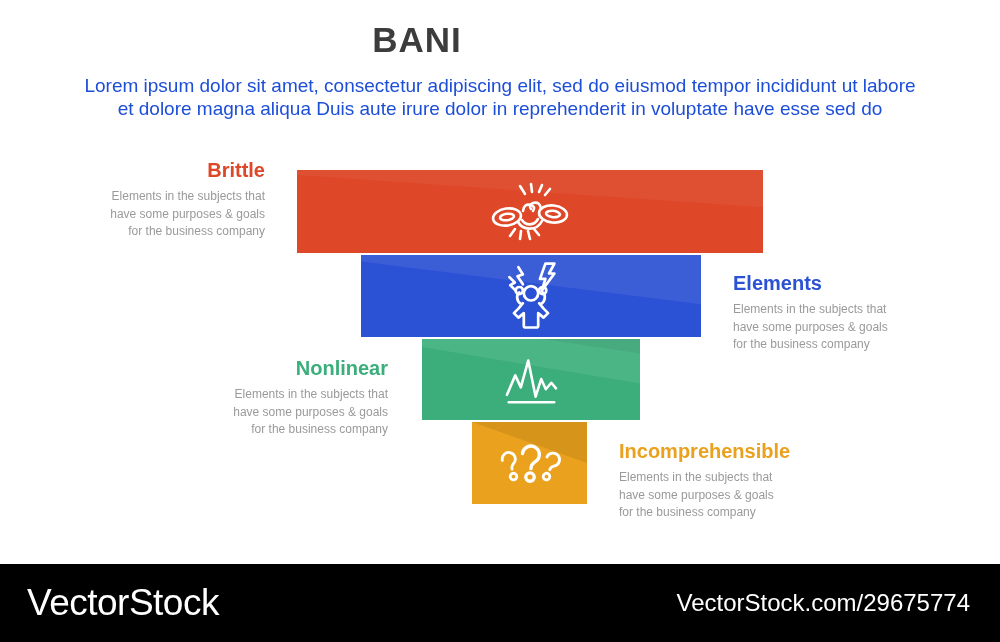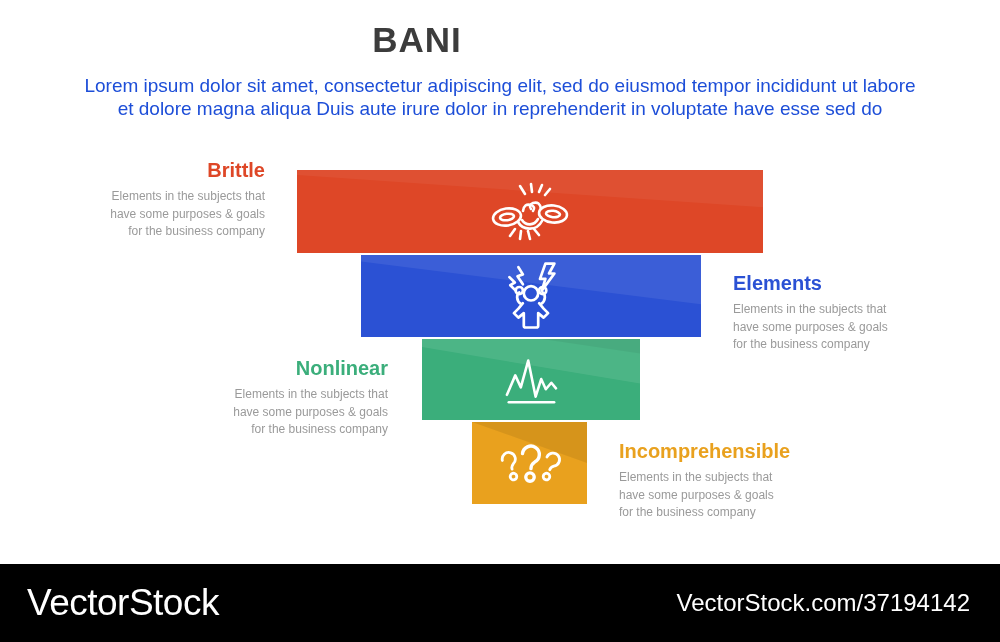--- a/index.html
+++ b/index.html
@@ -166,16 +166,16 @@
     <h2 style="color: rgb(233, 161, 30);">Incomprehensible</h2>
     <div class="desc">
       <span>Elements in the subjects that</span><br>
       <span>have  some purposes &amp; goals</span><br>
       <span>for the  business company</span>
     </div>
   </div>
 
   <div class="watermark-bar">
     <span class="wm-logo">VectorStock</span>
-    <span class="wm-url">VectorStock.com/37194142</span>
+    <span class="wm-url">VectorStock.com/29675774</span>
   </div>
 
 </div>
 
 </body></html>

